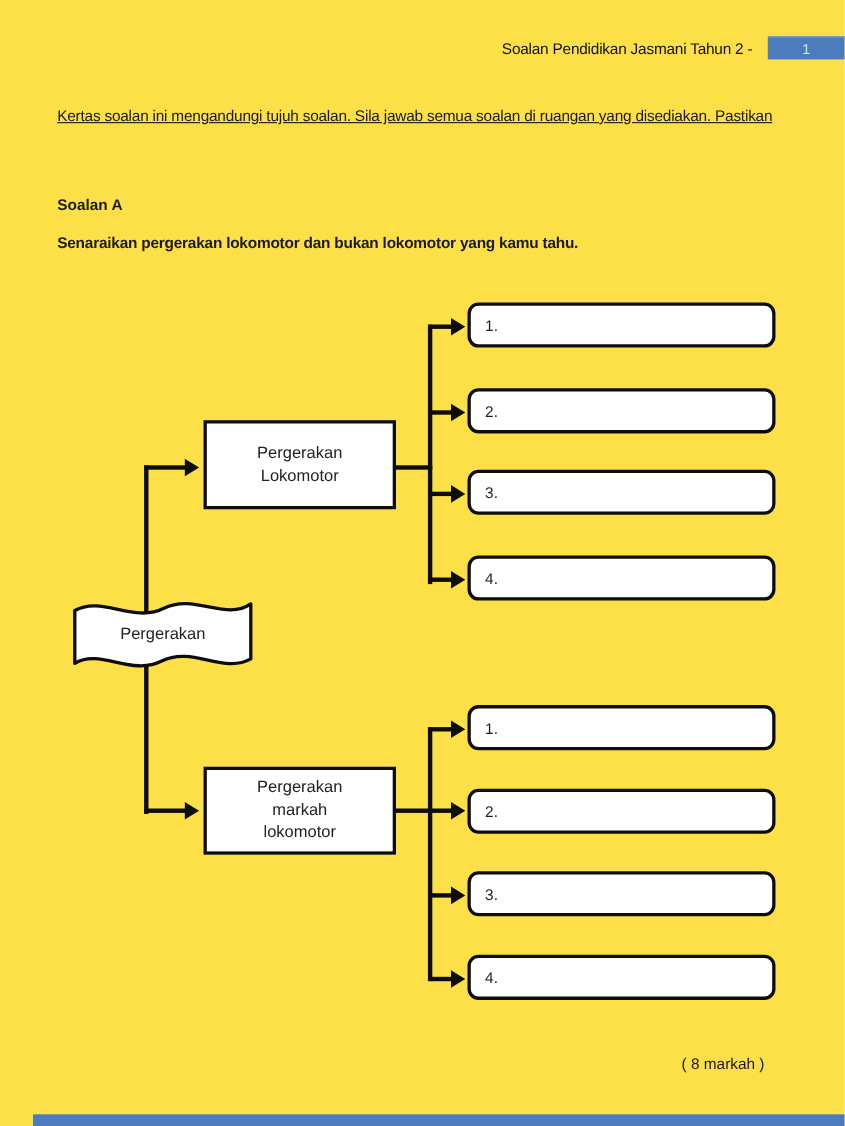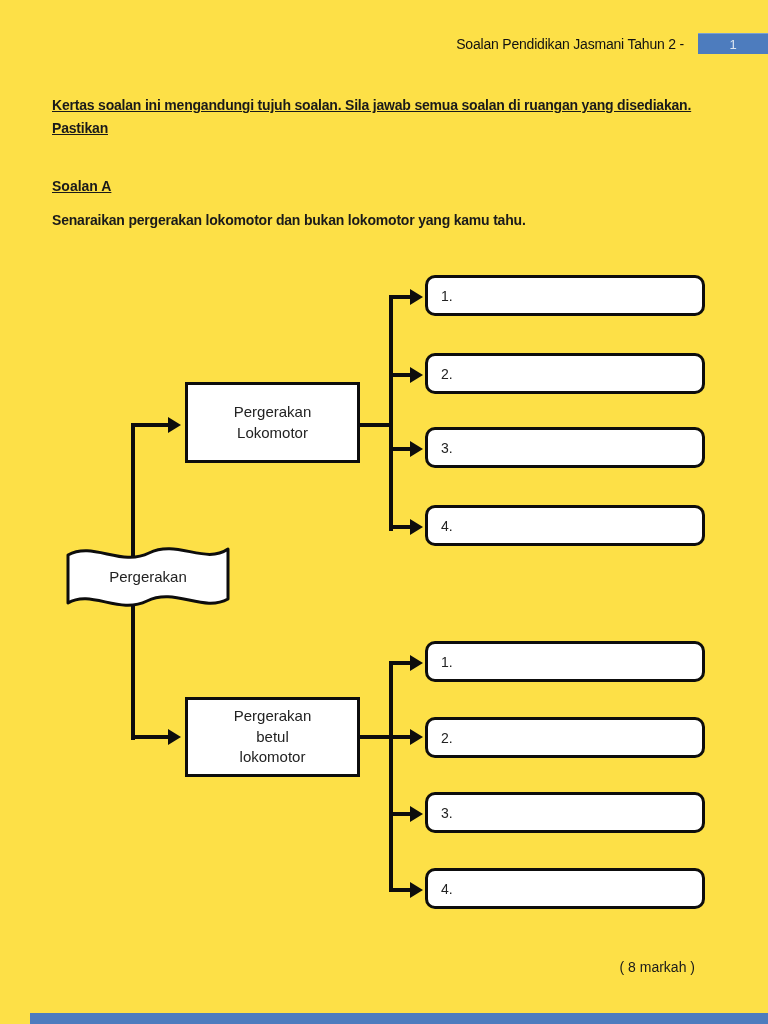--- a/index.html
+++ b/index.html
@@ -8,23 +8,23 @@
     font-family:"Liberation Sans",sans-serif;color:#1a1a1a;overflow:hidden;
   }
   
   .header-title{position:absolute;top:36px;right:84px;font-size:14px;letter-spacing:-0.2px;color:#111;}
   .page-num{
     position:absolute;top:33px;right:0;width:70px;height:21px;background:#4d7cbe;
     color:#dbe5f1;font-size:13px;display:flex;align-items:center;justify-content:center;
     border-top:1px solid #7ba0d0;box-sizing:border-box;
   }
   
-  .intro{position:absolute;top:94px;left:52px;width:670px;font-weight:700;font-size:14px;line-height:23px;letter-spacing:-0.2px;}
+  .intro{position:absolute;top:94px;left:52px;width:670px;font-weight:400;font-size:14px;line-height:23px;letter-spacing:-0.2px;}
   .intro span{display:block;text-decoration:underline;}
-  .soalan{position:absolute;top:178px;left:52px;font-weight:700;font-size:14px;text-decoration:underline;}
+  .soalan{position:absolute;top:178px;left:52px;font-weight:700;font-size:14px;}
   .question{position:absolute;top:212px;left:52px;font-size:14px;letter-spacing:-0.2px;font-weight:bold;}
   .marks{position:absolute;top:939px;right:73px;font-size:14px;margin-top:20px;}
   .bottom-bar{position:absolute;bottom:0;left:30px;right:0;height:11px;background:#4d7cbe;}
   
   .ln{position:absolute;background:#0d0d0d;z-index:1;}
   .arr{position:absolute;width:0;height:0;border-top:8px solid transparent;border-bottom:8px solid transparent;border-left:13px solid #0d0d0d;z-index:1;}
   .answer-box{
     position:absolute;left:425px;width:261px;height:35px;border:3px solid #0d0d0d;border-radius:10px;
     background:#fff;display:flex;align-items:center;padding-left:13px;box-sizing:content-box;
     font-size:14px;color:#222;z-index:2;
@@ -96,21 +96,21 @@
     <div class="wavy-label">Pergerakan</div>
   </div>
 
   <div class="branch-box box-lokomotor">
     <span>Pergerakan</span>
     <span>Lokomotor</span>
   </div>
 
   <div class="branch-box box-bukan">
     <span>Pergerakan</span>
-    <span>betul</span>
+    <span>markah</span>
     <span>lokomotor</span>
   </div>
 
   <div class="answer-box t1">
       <span>1.</span>
     </div>
   <div class="answer-box t2">
       <span>2.</span>
     </div>
   <div class="answer-box t3">

